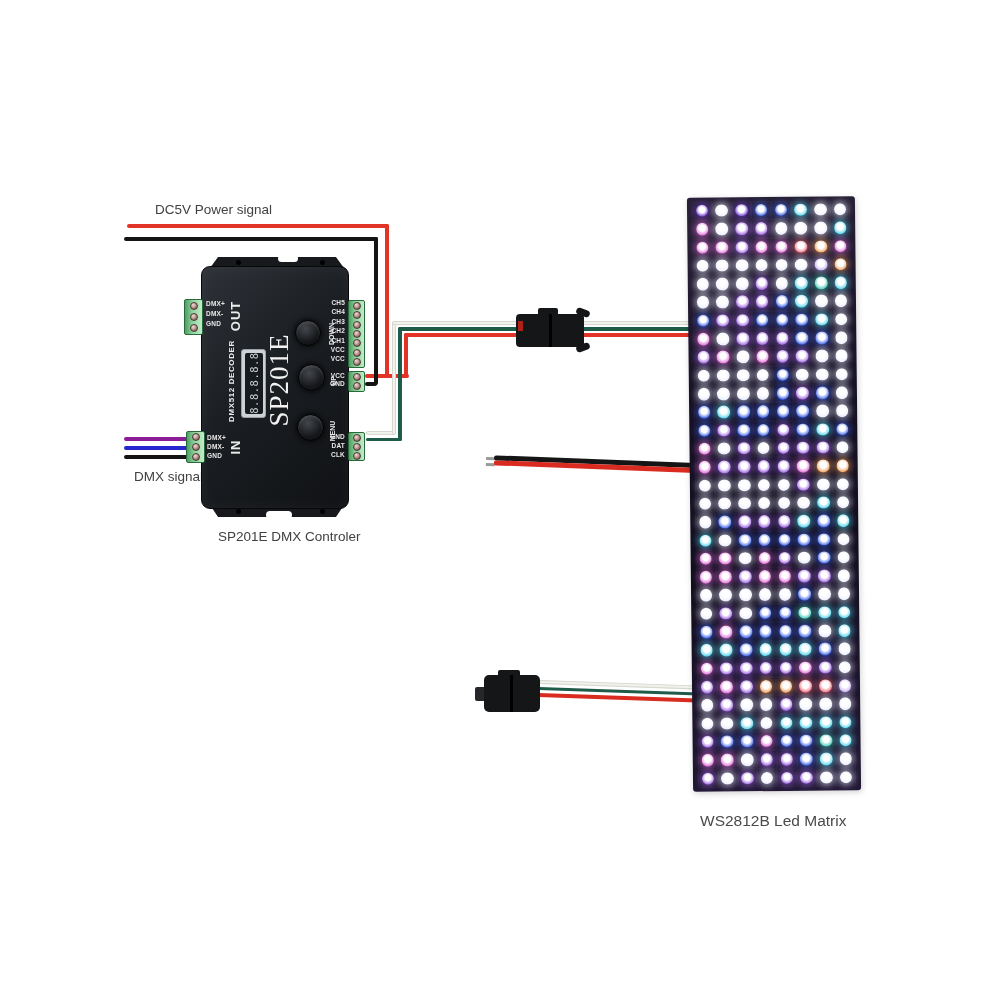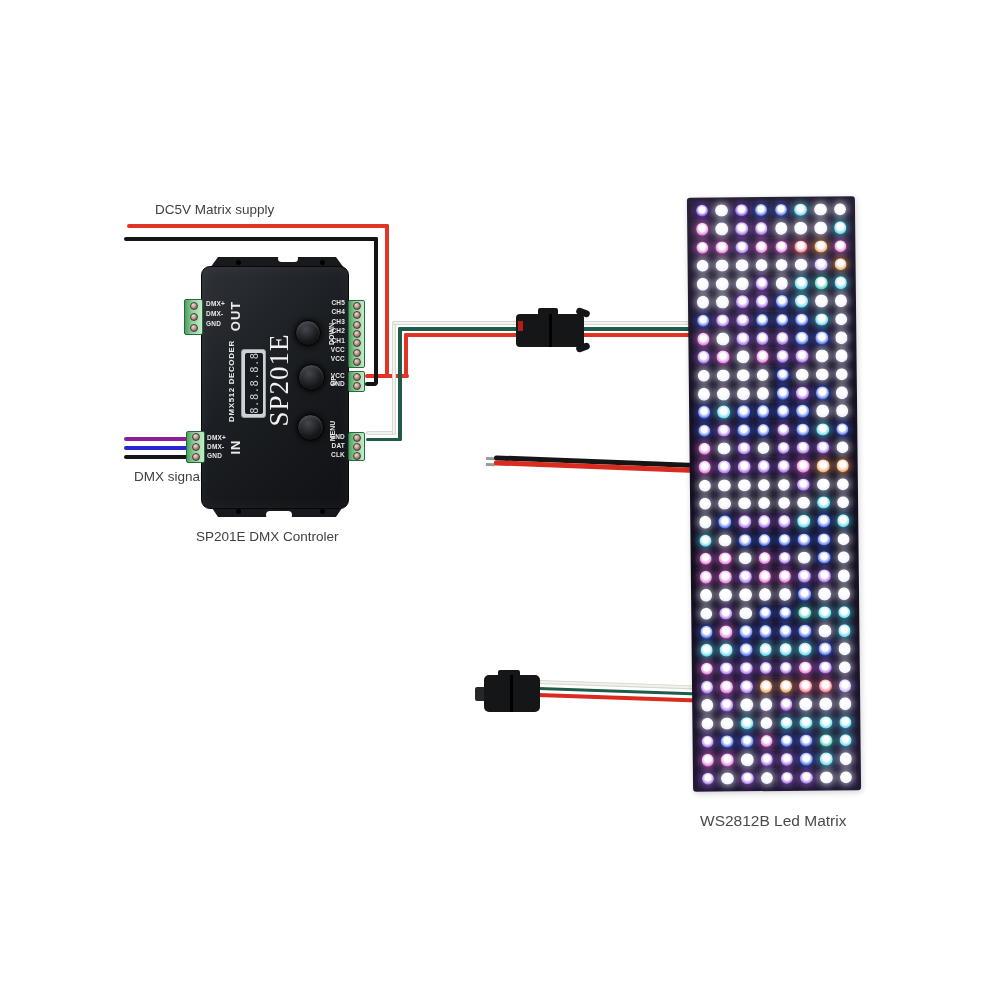--- a/index.html
+++ b/index.html
@@ -42,23 +42,23 @@
     box-shadow:inset 0 0 0 1px rgba(255,255,255,.035);}
   .led{width:12.5px;height:12.5px;border-radius:50%;}
   
   .jst{position:absolute;background:#151618;border-radius:4px;}
 </style>
 </head>
 <body>
 
 <div id="stage">
 
-  <div class="lbl" style="left:155px;top:202px;">DC5V Matrix supply</div>
+  <div class="lbl" style="left:155px;top:202px;">DC5V Power signal</div>
   <div class="lbl" style="left:134px;top:469px;">DMX signal</div>
-  <div class="lbl" style="left:196px;top:529px;">SP201E DMX Controler</div>
+  <div class="lbl" style="left:218px;top:529px;">SP201E DMX Controler</div>
   <div class="lbl" style="left:700px;top:812px;font-size:15.5px;color:#4a4a4a;">WS2812B Led Matrix</div>
 
   <div class="wire" style="left:127px;top:224px;width:262px;height:4px;background:#e23327;"></div>
   <div class="wire" style="left:385px;top:224px;width:4px;height:152px;background:#e23327;"></div>
   <div class="wire" style="left:365px;top:374px;width:44px;height:4px;background:#e23327;"></div>
   <div class="wire" style="left:124px;top:237px;width:254px;height:4px;background:#141414;"></div>
   <div class="wire" style="left:374px;top:237px;width:4px;height:148px;background:#141414;"></div>
   <div class="wire" style="left:365px;top:382px;width:12px;height:4px;background:#141414;"></div>
 
   <div class="wire" style="left:124px;top:437px;width:64px;height:4px;background:#8d1d96;"></div>

